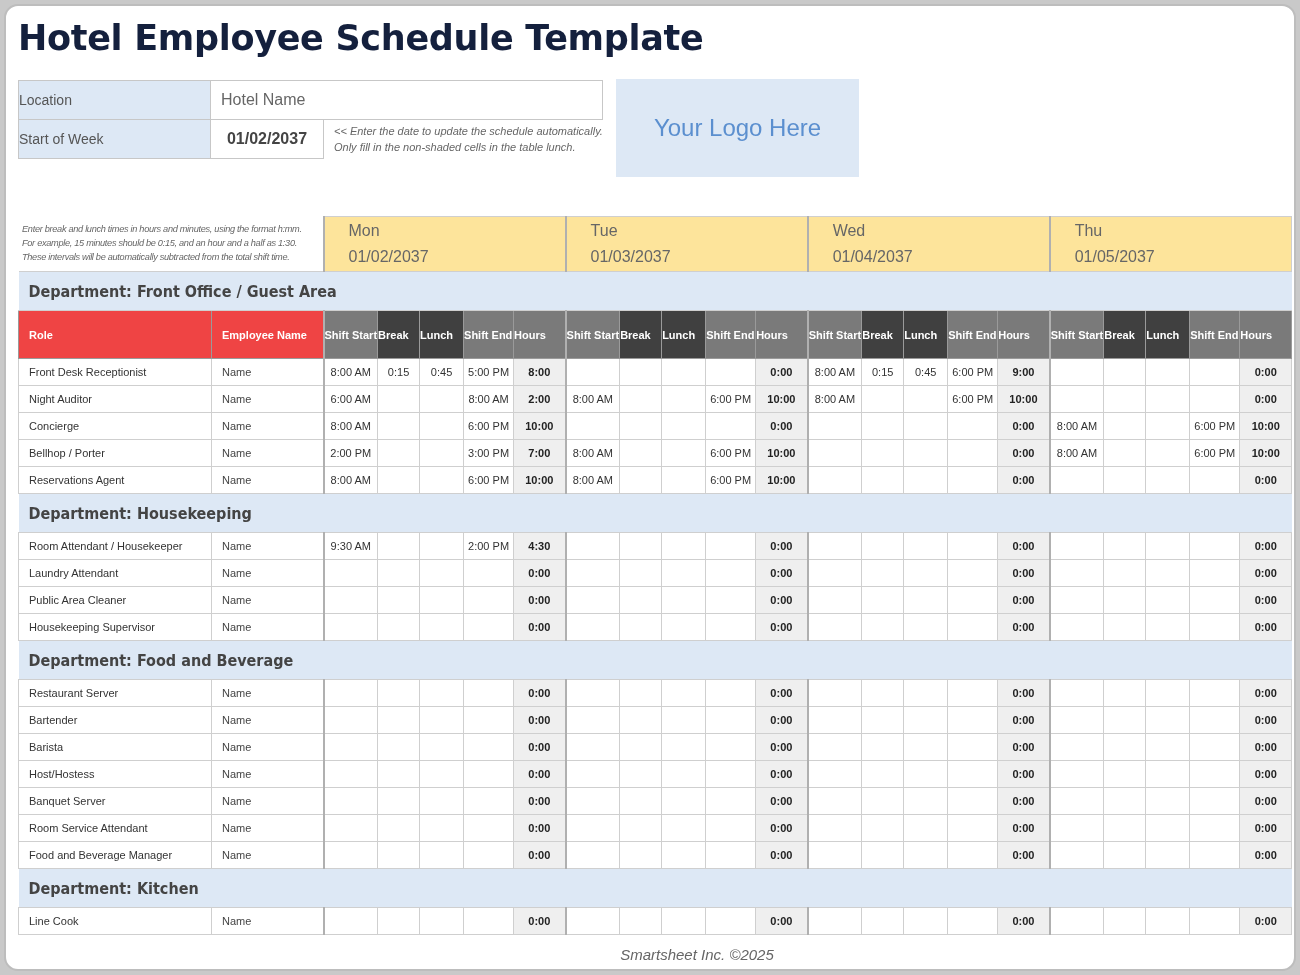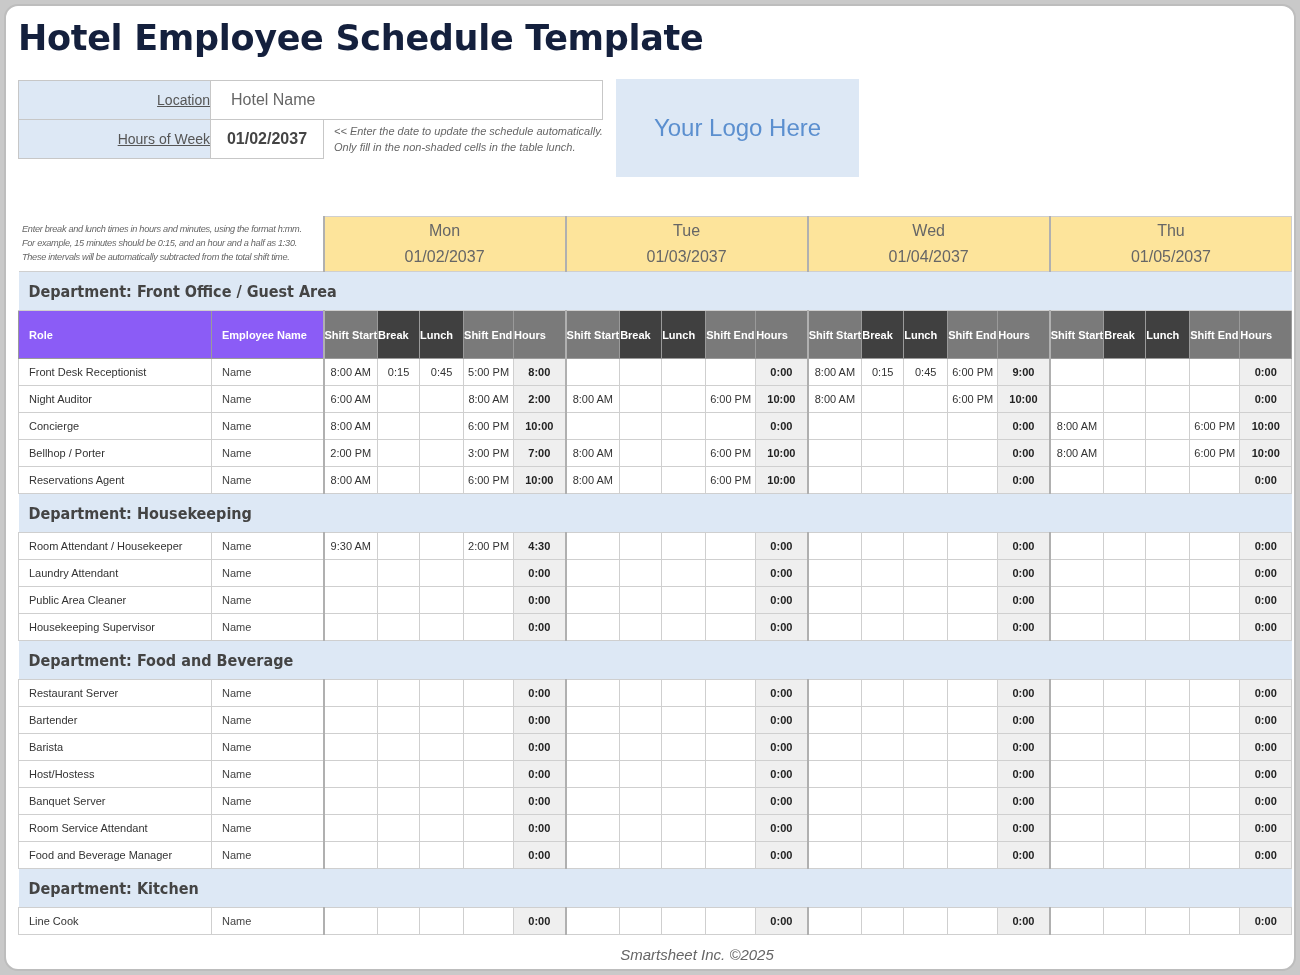--- a/index.html
+++ b/index.html
@@ -9,41 +9,41 @@
     position: absolute; left: 4px; top: 4px; width: 1292px; height: 967px;
     background: #ffffff; border-radius: 14px; border: 2px solid #bdbdbd; overflow: hidden;
   }
   .title {
     position: absolute; left: 12px; top: 12px; font-size: 35px; font-weight: bold;
     color: #14203d; letter-spacing: -0.3px; font-family: "DejaVu Sans", sans-serif;
   }
   
   .info { position: absolute; left: 12px; top: 74px; border-collapse: collapse; }
   .info td { border: 1px solid #c7c7c7; height: 39px; font-size: 15px; }
-  .info td.lbl { background: #dde8f5; width: 192px; text-align: right; padding-right: 0; color: #555; font-size: 14px; text-decoration: underline; }
-  .info td.val { width: 353px; padding-left: 20px; color: #666; font-size: 16px; }
+  .info td.lbl { background: #dde8f5; width: 192px; padding-right: 0; color: #555; font-size: 14px; }
+  .info td.val { width: 353px; padding-left: 10px; color: #666; font-size: 16px; }
   .info td.date { width: 113px; text-align: center; font-weight: bold; color: #444; font-size: 16px; }
   .info td.note { border: none; border-left: 1px solid #c7c7c7; font-size: 11px; font-style: italic; color: #666; padding-left: 10px; line-height: 16px; vertical-align: middle; }
   .logo {
     position: absolute; left: 610px; top: 73px; width: 243px; height: 98px;
     background: #dde8f5; color: #5b8fcf; font-size: 24px; display: flex; align-items: center; justify-content: center;
   }
   .instructions {
     position: absolute; left: 16px; top: 216px; width: 300px; font-size: 9.2px; font-style: italic; color: #666; line-height: 14px; letter-spacing: -0.3px;
   }
   
   .sched { position: absolute; left: 12px; top: 210px; border-collapse: collapse; table-layout: fixed; }
   .sched td, .sched th { border: 1px solid #cfcfcf; font-size: 11px; overflow: hidden; white-space: nowrap; }
-  .dayhead td.day { background: #fde49b; text-align: center; color: #666; font-size: 16px; height: 55px; line-height: 26px; border: 1px solid #cfcfcf; border-left: 2px solid #b0b0b0; }
+  .dayhead td.day { background: #fde49b; text-align: left; color: #666; font-size: 16px; height: 55px; line-height: 26px; border: 1px solid #cfcfcf; border-left: 2px solid #b0b0b0; padding-left: 24px; }
   .dayhead td.blank { border: none; height: 55px; }
   .dept td { background: #dde8f5; height: 39px; font-size: 16px; color: #444; padding-left: 10px; font-weight: bold; font-family: "DejaVu Sans Condensed", "DejaVu Sans", sans-serif; border-left: none; border-right: none; }
   .colhead th { height: 48px; color: #fff; font-size: 11px; font-weight: bold; text-align: left; border: 1px solid #9a9a9a; }
   .colhead th.dark { background: #404040; }
   .colhead th.mid { background: #7a7a7a; }
-  .colhead th.first { background: #8b5cf6; text-align: left; padding-left: 10px; }
+  .colhead th.first { background: #ef4444; text-align: left; padding-left: 10px; }
   .colhead th.daystart { border-left: 2px solid #b0b0b0; }
   .row td { height: 27px; background: #fff; }
   .row td.role { padding-left: 10px; color: #333; }
   .row td.emp { padding-left: 10px; color: #444; }
   .row td.c { text-align: center; color: #333; }
   .row td.hrs { background: #efefef; text-align: center; font-weight: bold; color: #222; }
   .row td.daystart { border-left: 2px solid #b0b0b0; }
   .footer { position: absolute; left: 0; width: 100%; top: 940px; text-align: center; font-size: 15px; font-style: italic; color: #666; margin-left: 47px; }
 </style>
 </head>
@@ -52,21 +52,21 @@
 <div class="frame">
   <div class="title">Hotel Employee Schedule Template</div>
 
   <table class="info">
     <tbody>
         <tr>
       <td class="lbl">Location</td>
       <td class="val" colspan="2">Hotel Name</td>
     </tr>
     <tr>
-      <td class="lbl">Hours of Week</td>
+      <td class="lbl">Start of Week</td>
       <td class="date">01/02/2037</td>
       <td class="note">
         <div>&lt;&lt; Enter the date to update the schedule automatically.</div>
         <div>Only fill in the non-shaded cells in the table lunch.</div>
       </td>
     </tr>
   </tbody>
     </table>
 
   <div class="logo">Your Logo Here</div>

